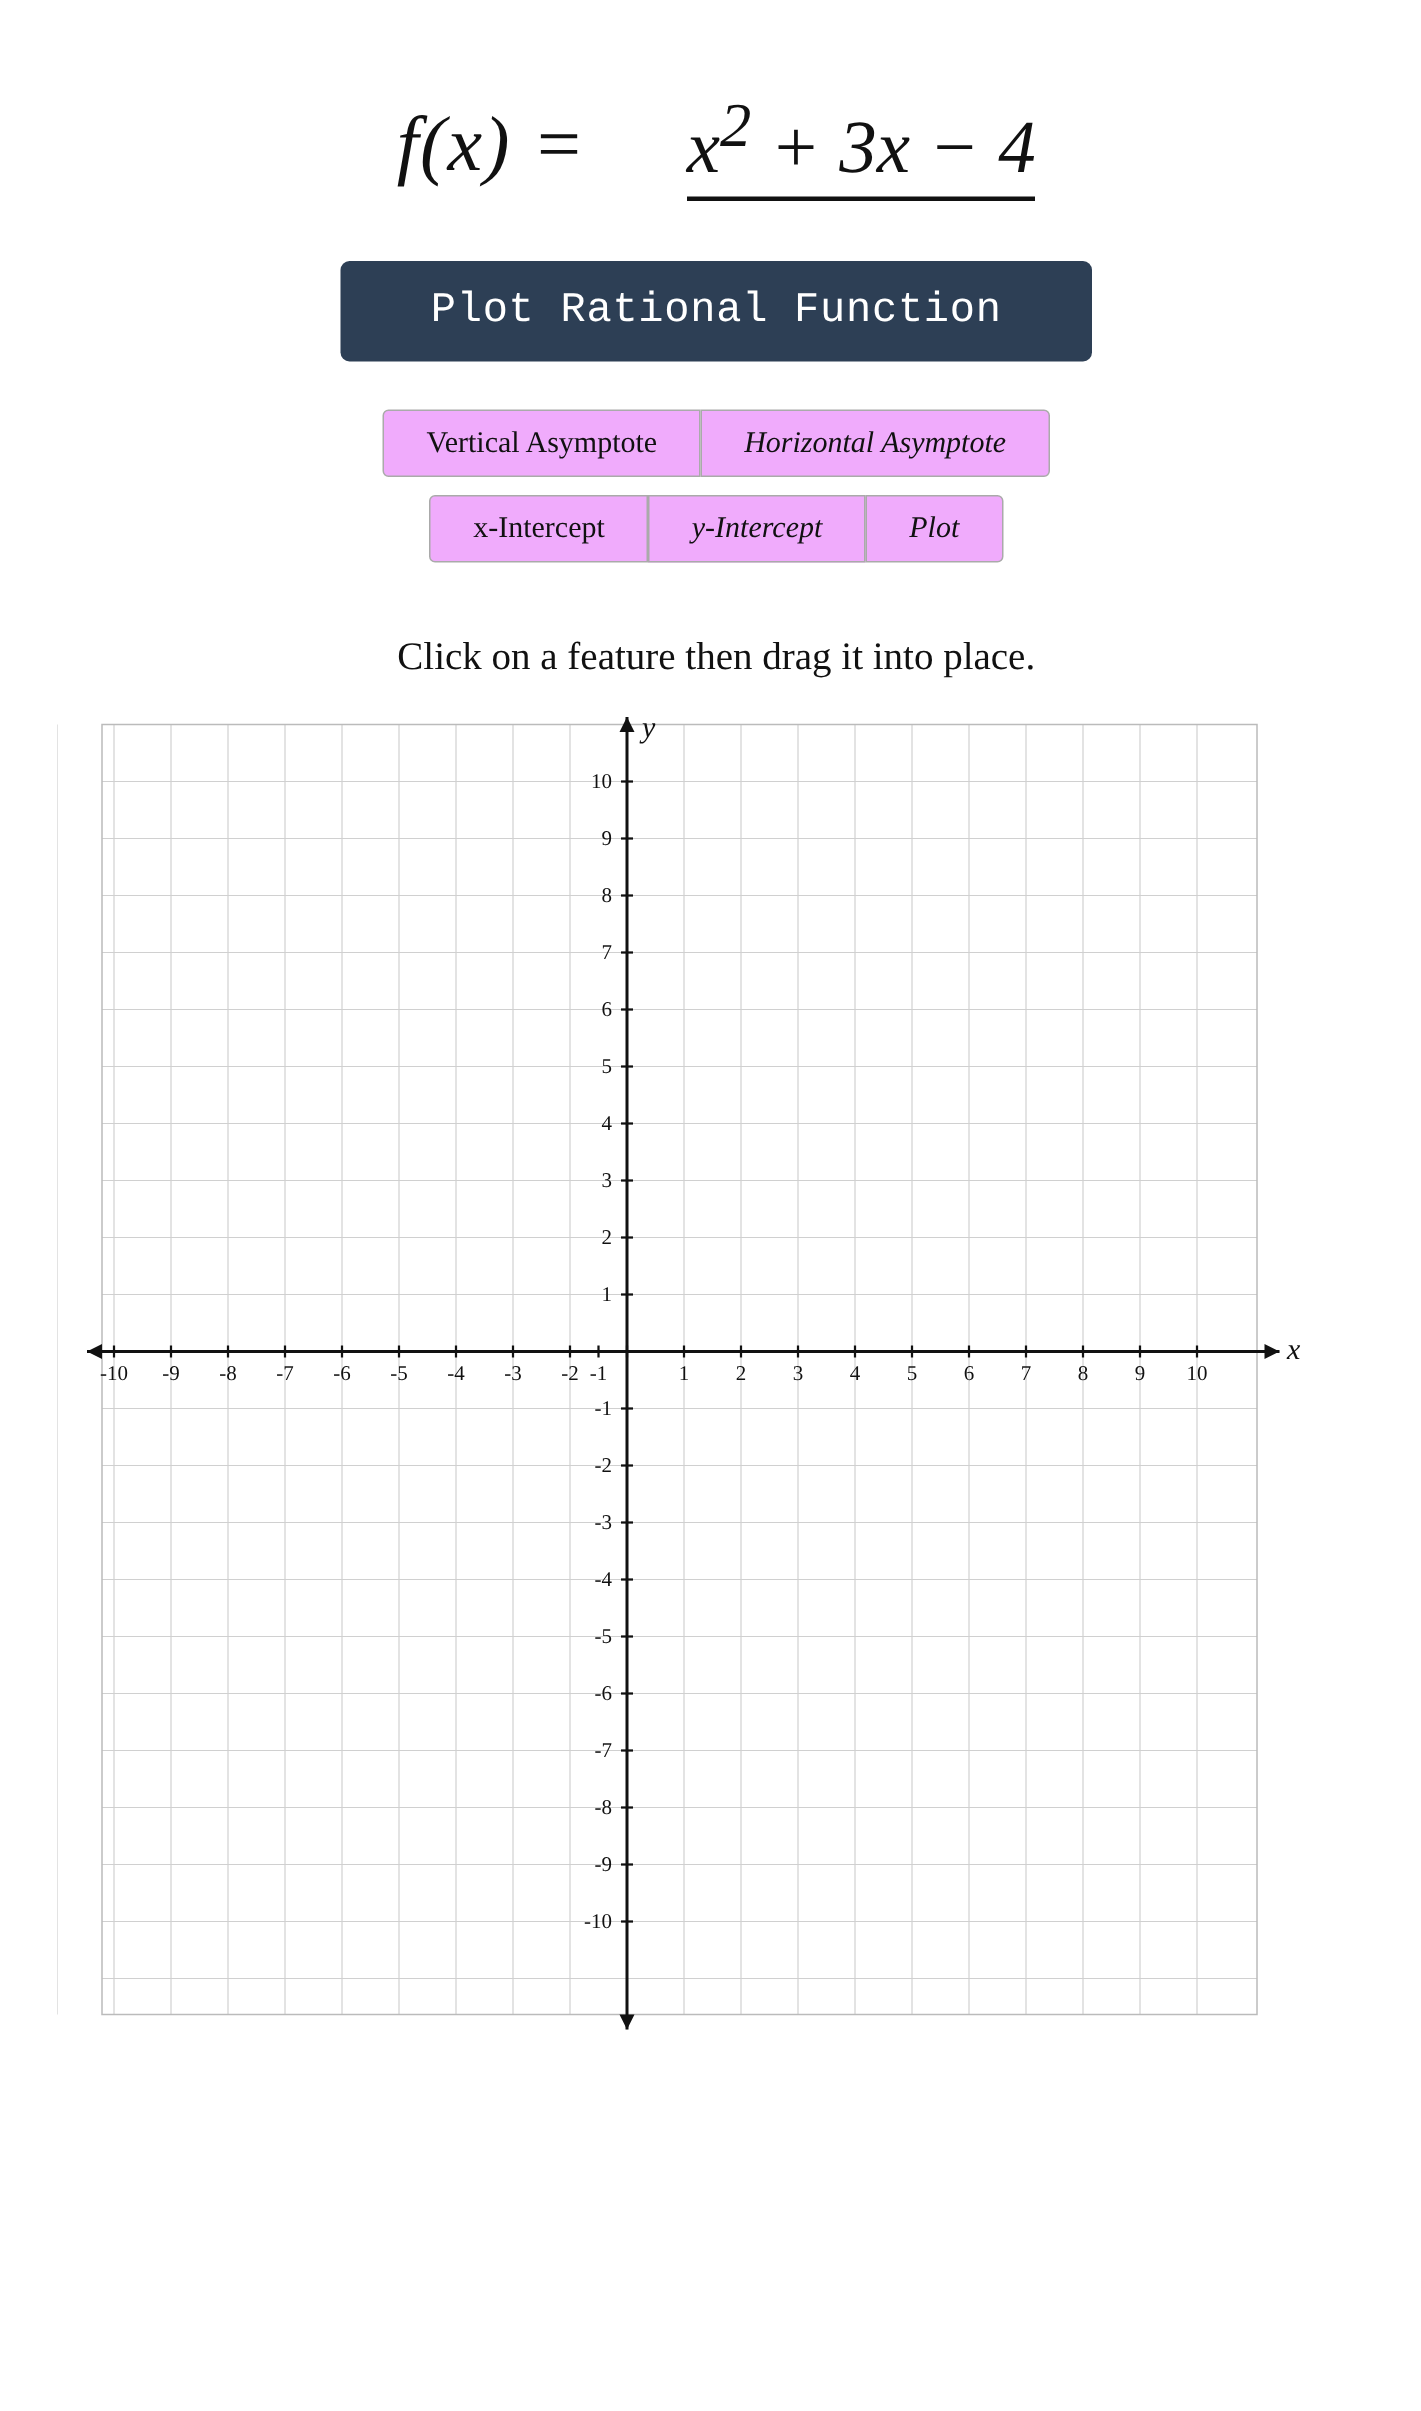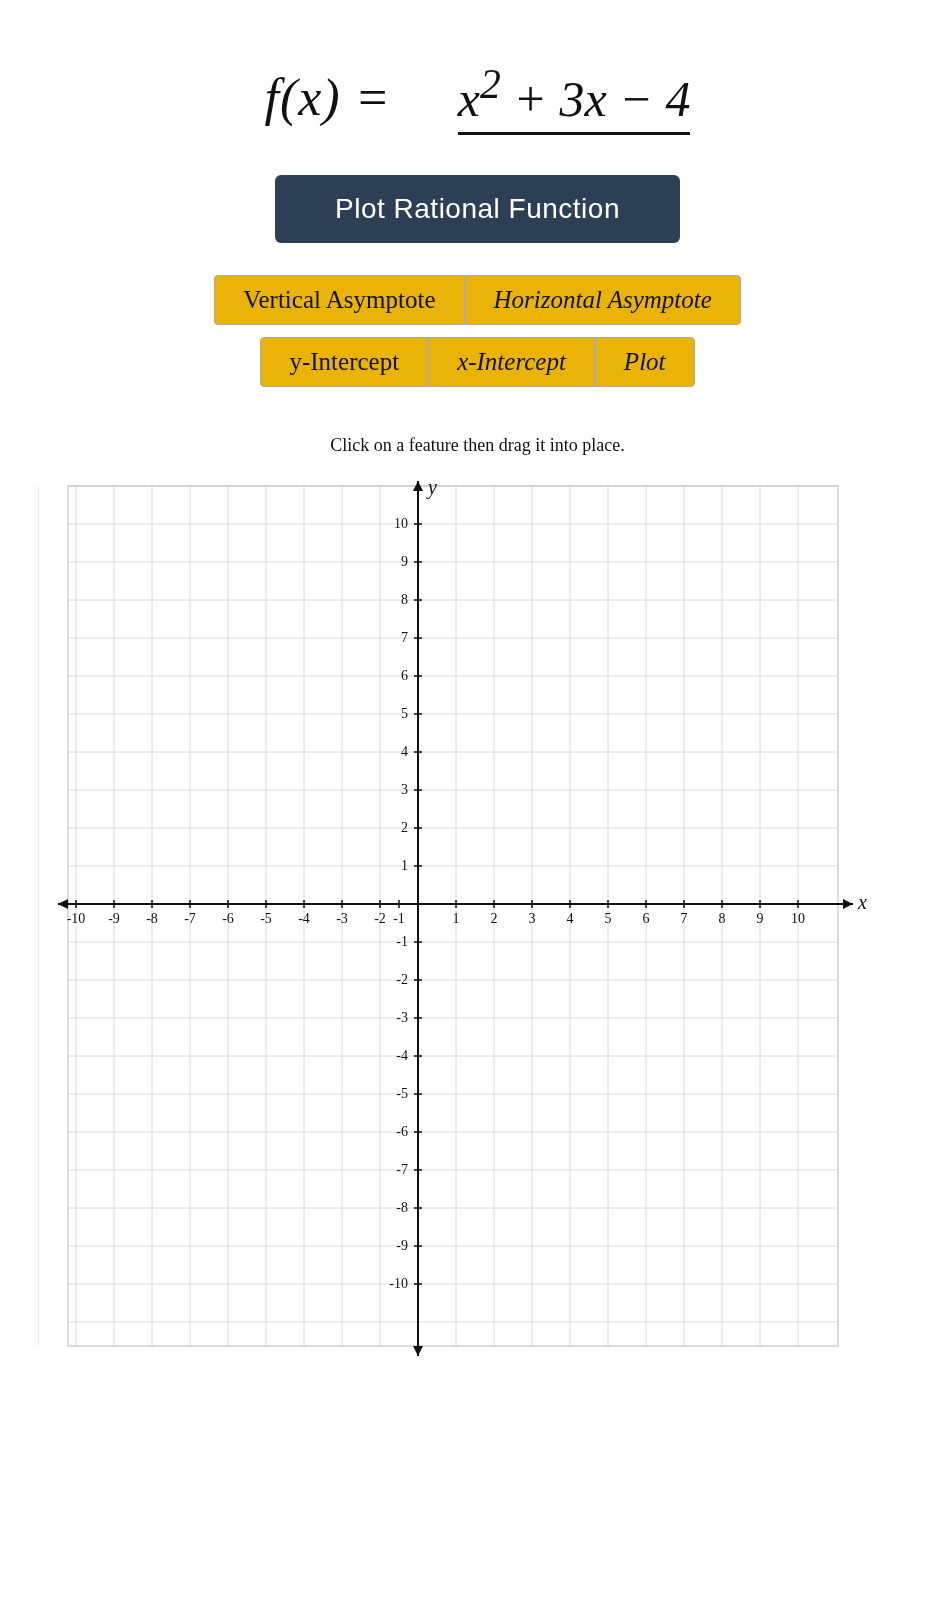--- a/index.html
+++ b/index.html
@@ -63,43 +63,43 @@
       text-align: center;
       font-style: italic;
       white-space: nowrap;
     }
 
     
     .plot-button {
       background-color: #2d3f55;
       color: #ffffff;
       font-size: 28px;
-      font-family: Liberation Sans, sans-serif;
+      font-family: Liberation Mono, monospace;
       padding: 18px 60px;
       border: none;
       border-radius: 6px;
       cursor: pointer;
       margin-bottom: 32px;
       letter-spacing: 0.5px;
     }
 
     
     .features-row {
       display: flex;
       align-items: center;
       justify-content: center;
       margin-bottom: 12px;
       gap: 0;
     }
 
     .feature-btn {
-      font-size: 25px;
+      font-size: 20px;
       font-family: Georgia, serif;
       color: #111;
-      background: #eab308;
+      background: #f0abfc;
       border: 1.5px solid #aaa;
       padding: 10px 28px;
       cursor: pointer;
       margin: 0;
     }
 
     .feature-btn:first-child {
       border-radius: 4px 0 0 4px;
     }
 
@@ -111,21 +111,21 @@
       border-radius: 4px;
     }
 
     .feature-btn + .feature-btn {
       border-left: 1.5px solid #aaa;
       font-style: italic;
     }
 
     
     .instruction-text {
-      font-size: 18px;
+      font-size: 26px;
       font-family: Georgia, serif;
       color: #111;
       margin-top: 36px;
       margin-bottom: 20px;
       text-align: center;
     }
 
     
     .graph-container {
       width: 880px;
@@ -150,22 +150,22 @@
   </div>
 
   <button class="plot-button">Plot Rational Function</button>
 
   <div class="features-row">
     <button class="feature-btn">Vertical Asymptote</button>
     <button class="feature-btn">Horizontal Asymptote</button>
   </div>
 
   <div class="features-row">
+    <button class="feature-btn">x-Intercept</button>
     <button class="feature-btn">y-Intercept</button>
-    <button class="feature-btn">x-Intercept</button>
     <button class="feature-btn">Plot</button>
   </div>
 
   <div class="instruction-text">Click on a feature then drag it into place.</div>
 
   <div class="graph-container">
     <svg class="graph-svg" viewBox="0 0 880 920" xmlns="http://www.w3.org/2000/svg">
 
       <g stroke="#d0d0d0" stroke-width="0.8">
 

